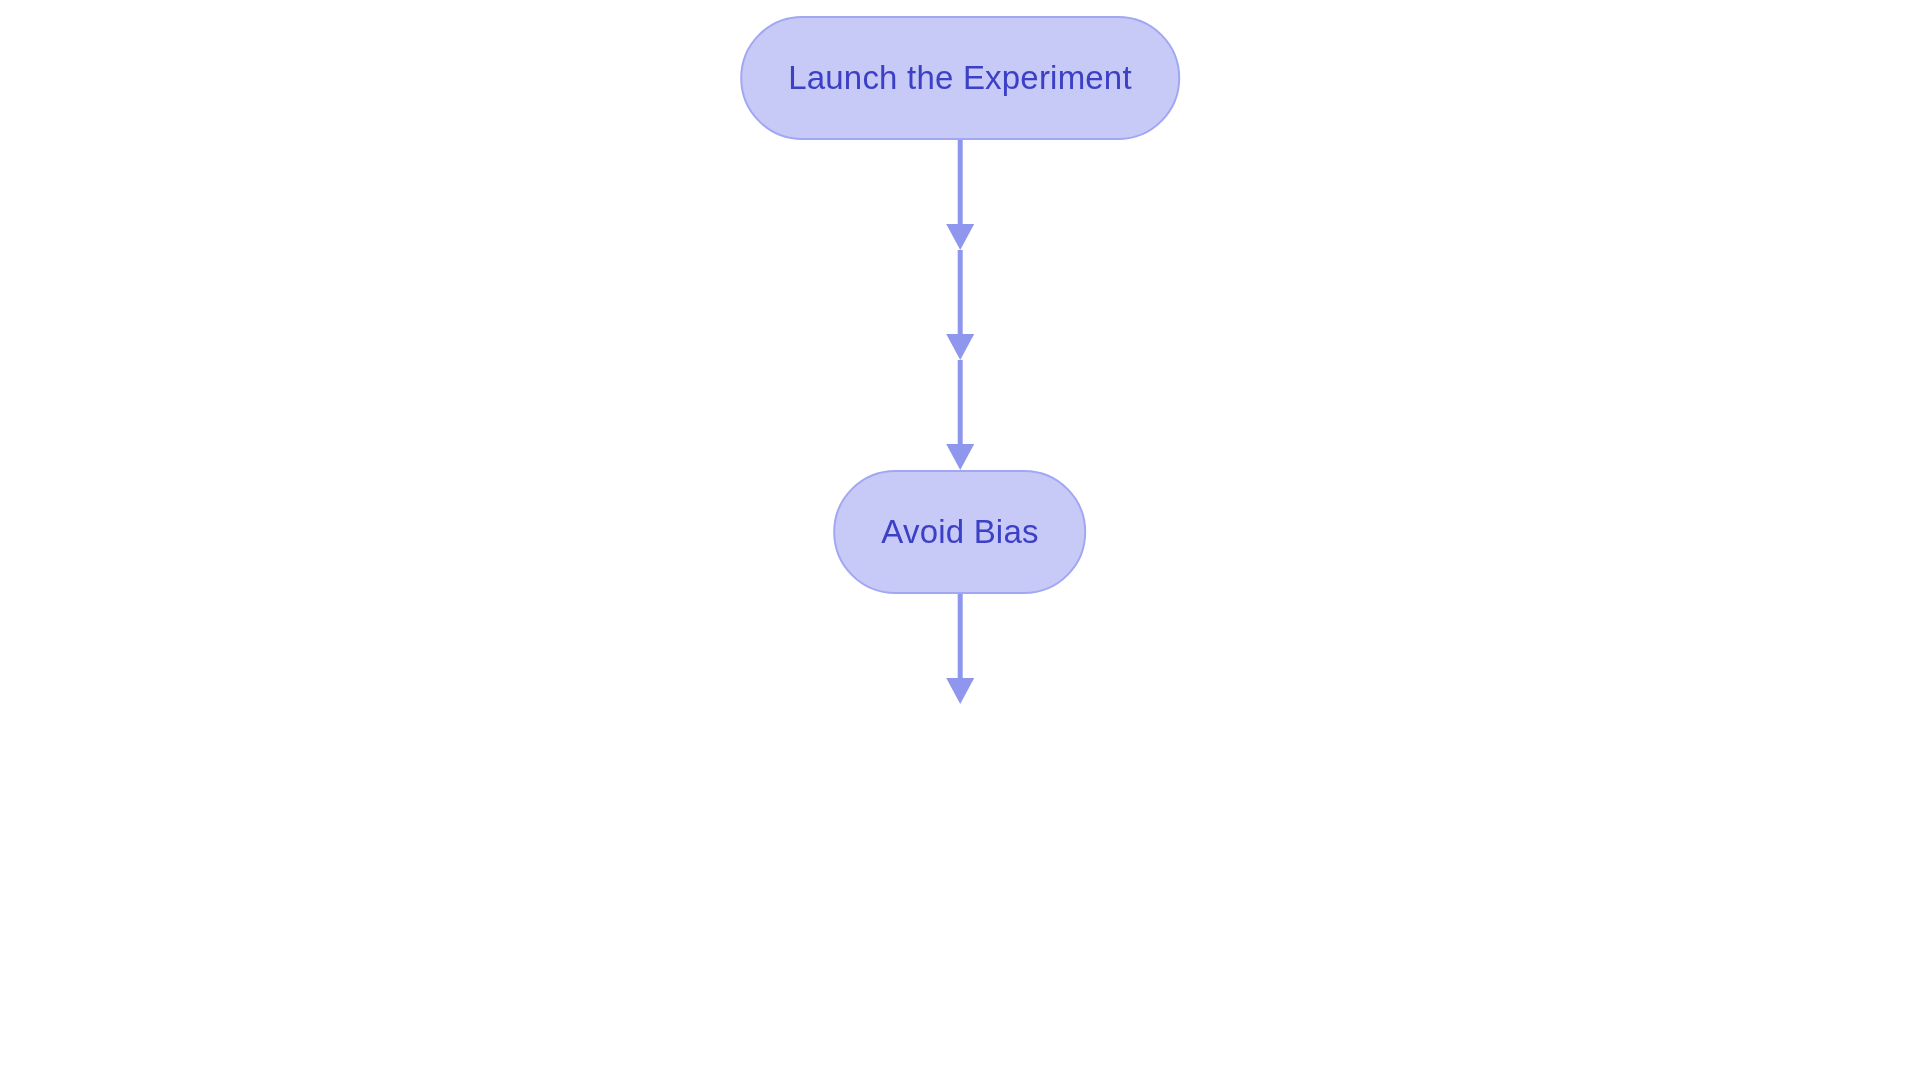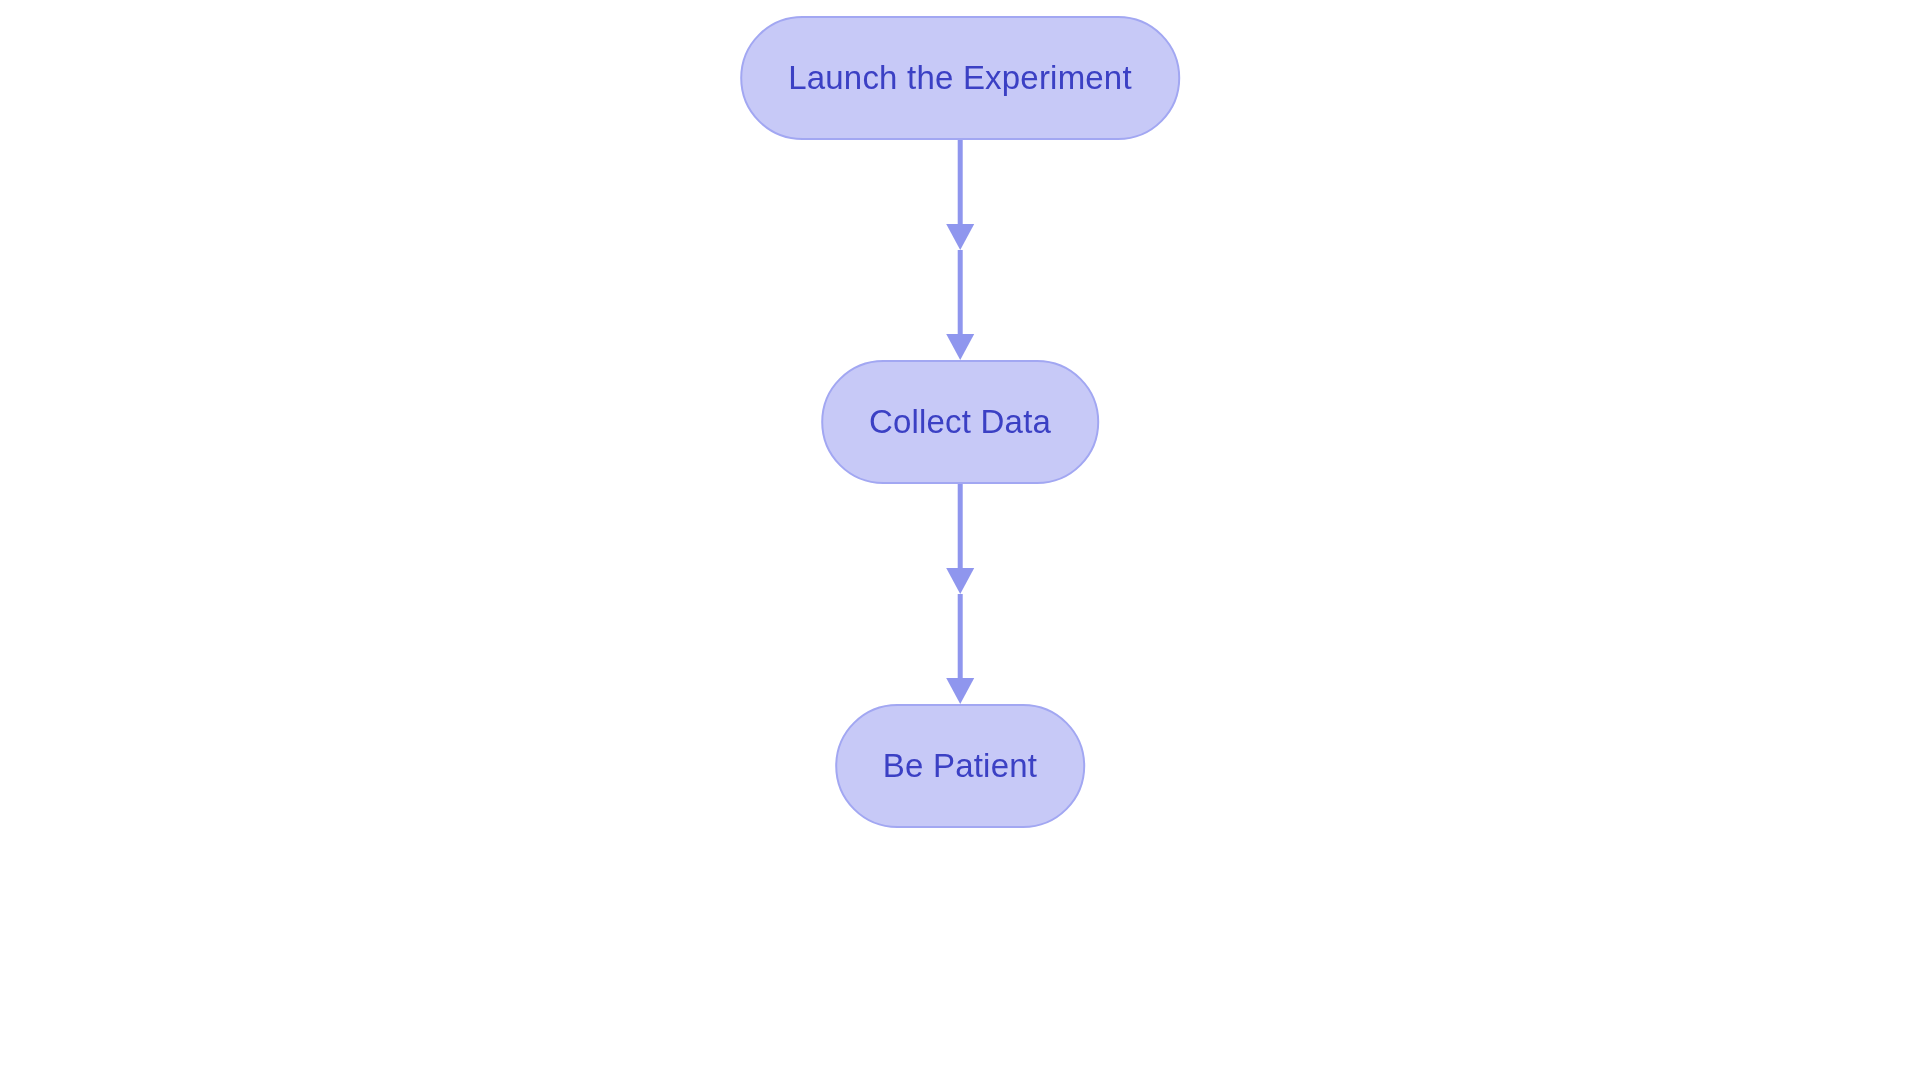--- a/index.html
+++ b/index.html
@@ -84,33 +84,30 @@
       <div class="shaft"></div>
       <div class="head"></div>
     </div>
 
 
     <div class="arrow">
       <div class="shaft"></div>
       <div class="head"></div>
     </div>
 
+
+    <div class="arrow">
+      <div class="shaft"></div>
+      <div class="head"></div>
+    </div>
+
     <div class="node">
-      <span>Collect Data</span>
+      <span>Avoid Bias</span>
     </div>
 
     <div class="arrow">
       <div class="shaft"></div>
       <div class="head"></div>
     </div>
 
 
-    <div class="arrow">
-      <div class="shaft"></div>
-      <div class="head"></div>
-    </div>
-
-    <div class="node">
-      <span>Be Patient</span>
-    </div>
-
   </div>
 </div>
 
 </body></html>

